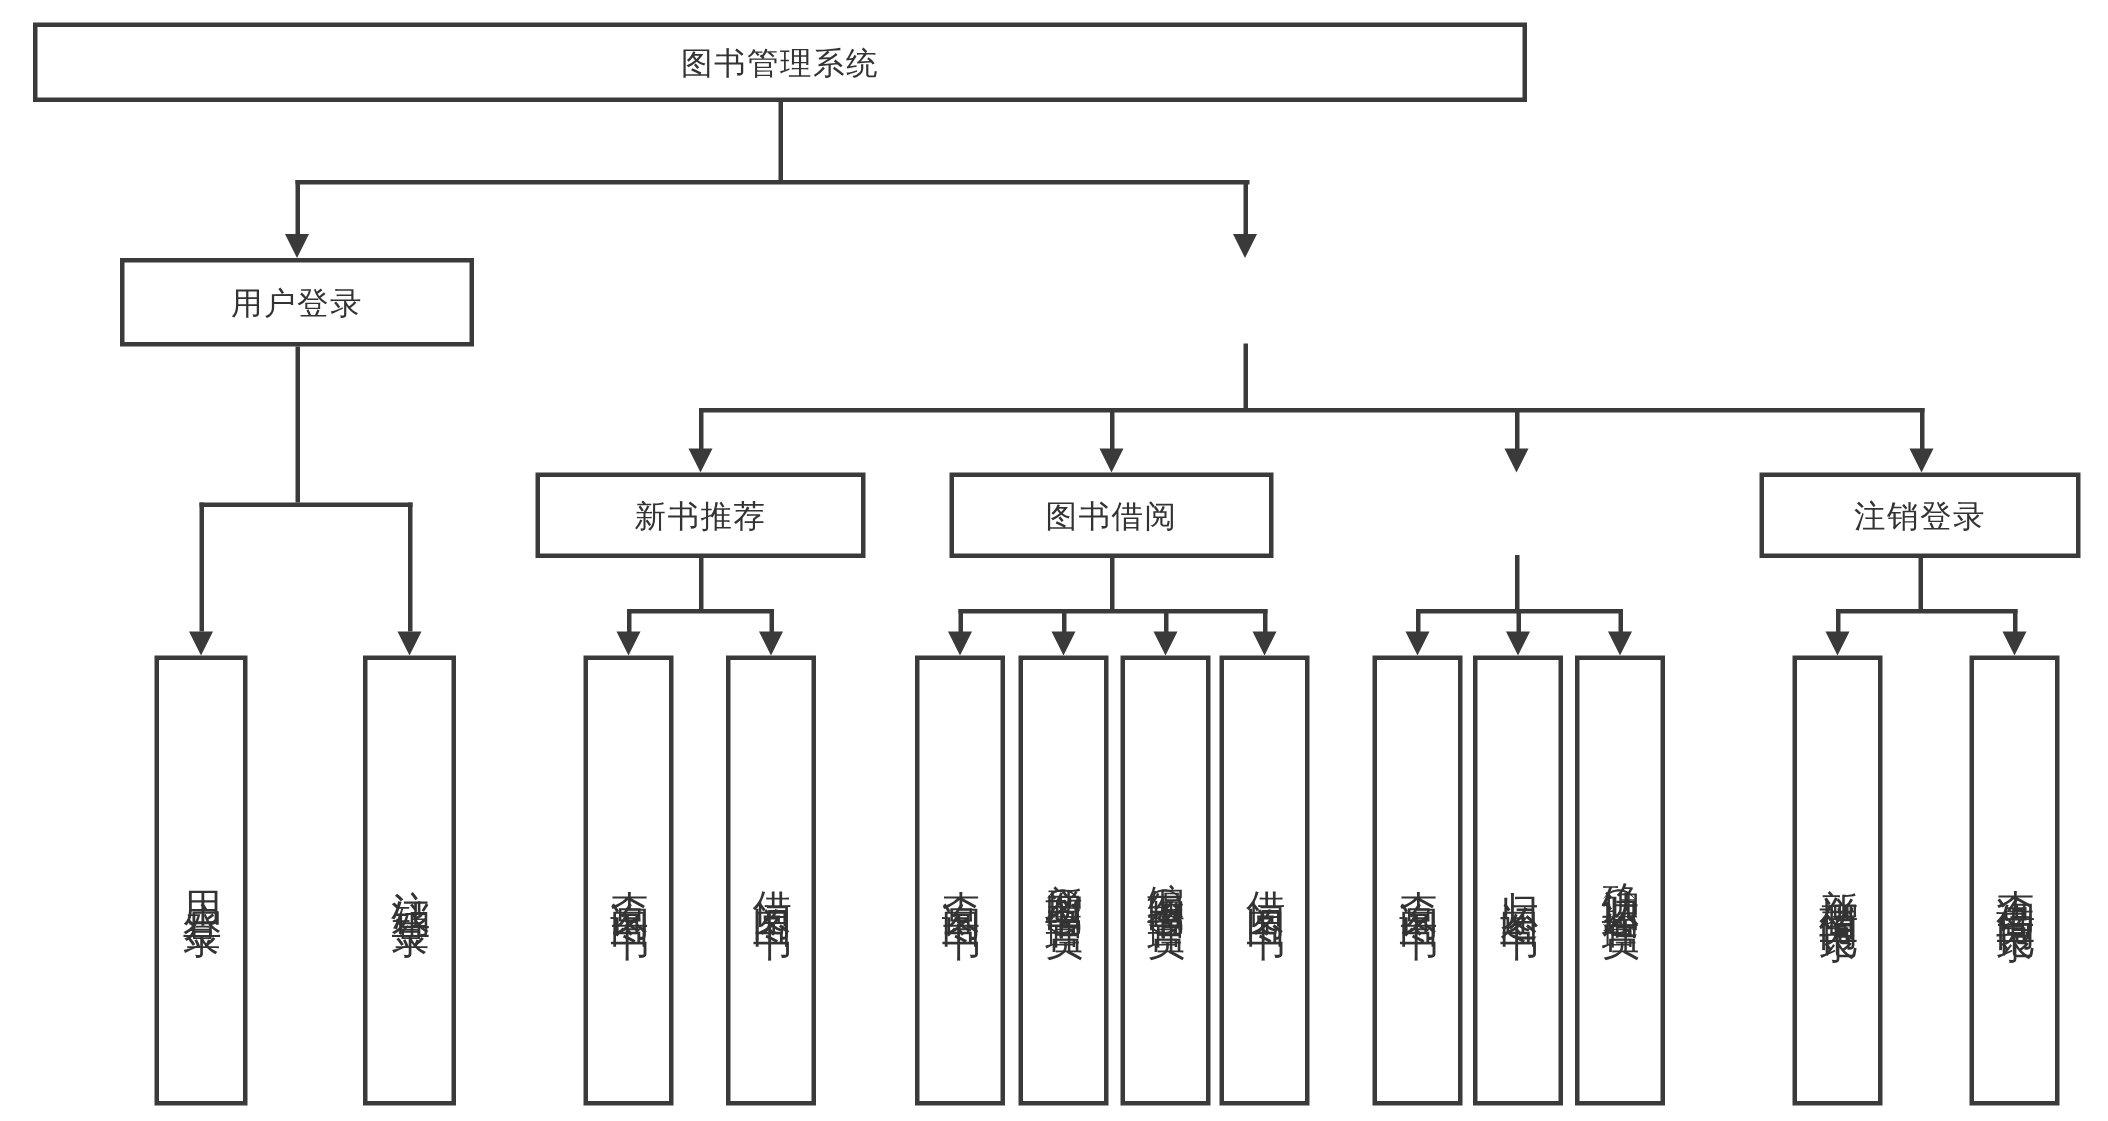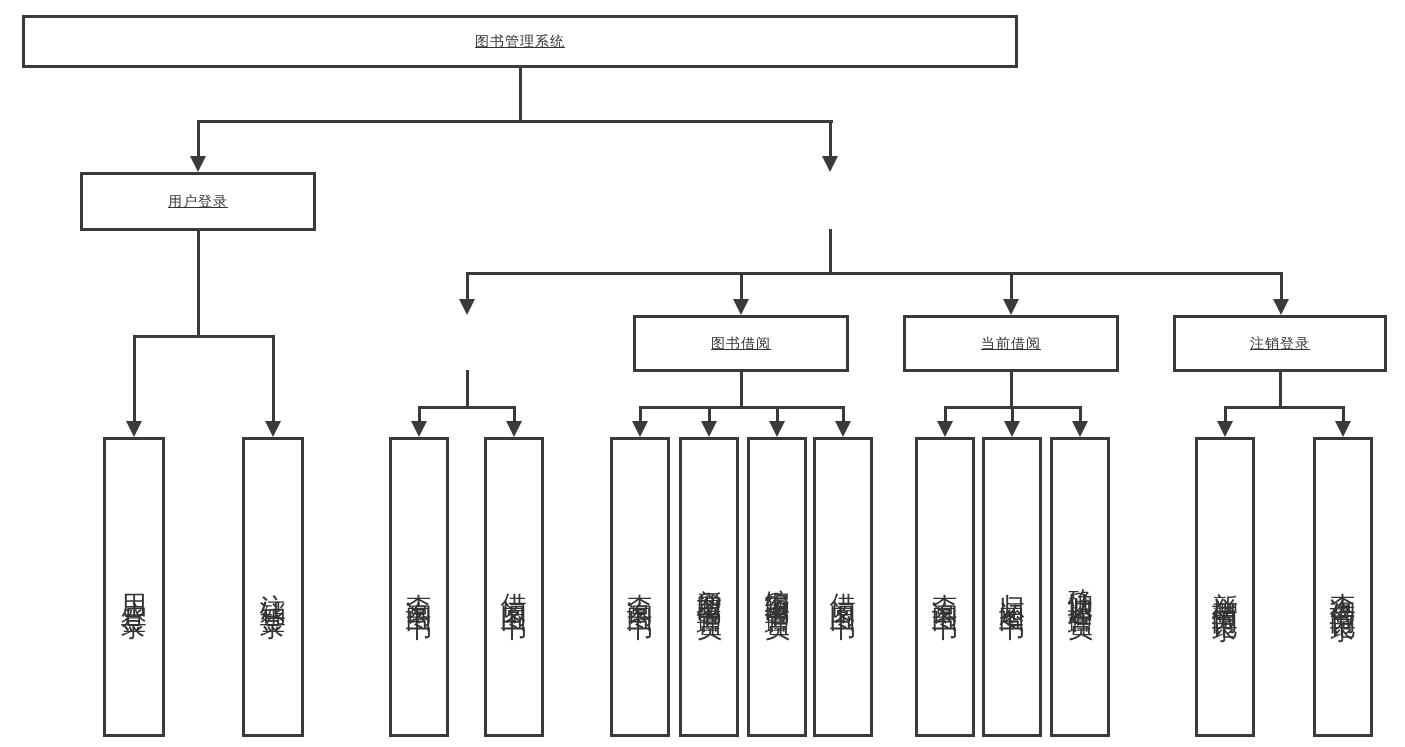--- a/index.html
+++ b/index.html
@@ -22,25 +22,24 @@
     position: absolute;
     background: #fff;
     border: 3px solid var(--line);
     box-sizing: border-box;
     display: flex;
     align-items: center;
     justify-content: center;
     z-index: 2;
   }
   .htext {
-    font-size: 14px;
+    font-size: 21px;
     letter-spacing: 1px;
     color: var(--text);
     white-space: nowrap;
-    text-decoration: underline;
   }
   .vbox {
     position: absolute;
     background: #fff;
     border: 3px solid var(--line);
     box-sizing: border-box;
     display: flex;
     align-items: center;
     justify-content: center;
     z-index: 2;
@@ -103,25 +102,25 @@
   <div class="hl" style="left:465.5px;top:272px;width:817px"></div>
   <div class="vl" style="left:465.5px;top:272px;height:29px"></div>
   <div class="arr" style="left:459px;top:299px"></div>
   <div class="vl" style="left:739.5px;top:272px;height:29px"></div>
   <div class="arr" style="left:733px;top:299px"></div>
   <div class="vl" style="left:1009.5px;top:272px;height:29px"></div>
   <div class="arr" style="left:1003px;top:299px"></div>
   <div class="vl" style="left:1279.5px;top:272px;height:29px"></div>
   <div class="arr" style="left:1273px;top:299px"></div>
 
+  <div class="box" style="left:357px;top:315px;width:220px;height:57px">
+    <span class="htext">新书推荐</span>
+  </div>
   <div class="box" style="left:633px;top:315px;width:216px;height:57px">
     <span class="htext">图书借阅</span>
-  </div>
-  <div class="box" style="left:903px;top:315px;width:216px;height:57px">
-    <span class="htext">当前借阅</span>
   </div>
   <div class="box" style="left:1173px;top:315px;width:214px;height:57px">
     <span class="htext">注销登录</span>
   </div>
 
   <div class="vl" style="left:465.5px;top:370px;height:38px"></div>
   <div class="hl" style="left:417.5px;top:406px;width:98px"></div>
   <div class="vl" style="left:417.5px;top:406px;height:17px"></div>
   <div class="arr" style="left:411px;top:421px"></div>
   <div class="vl" style="left:512.5px;top:406px;height:17px"></div>

